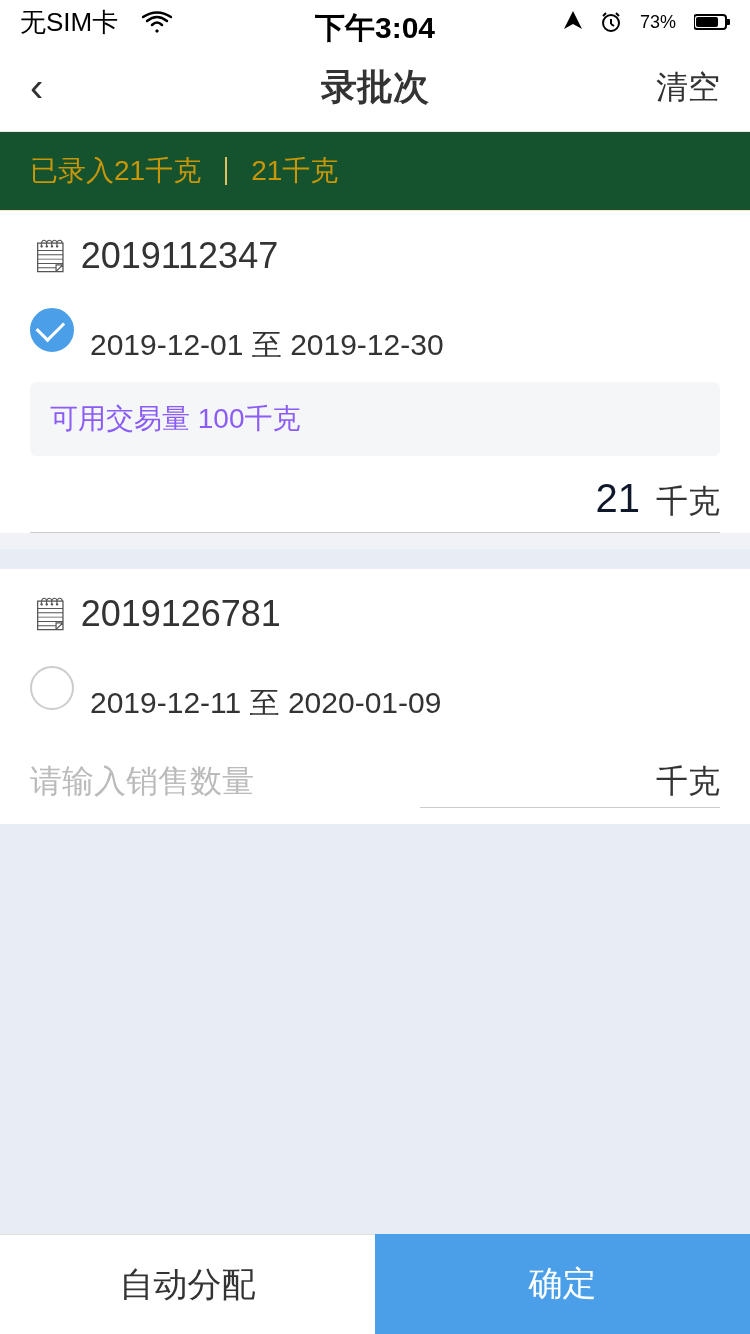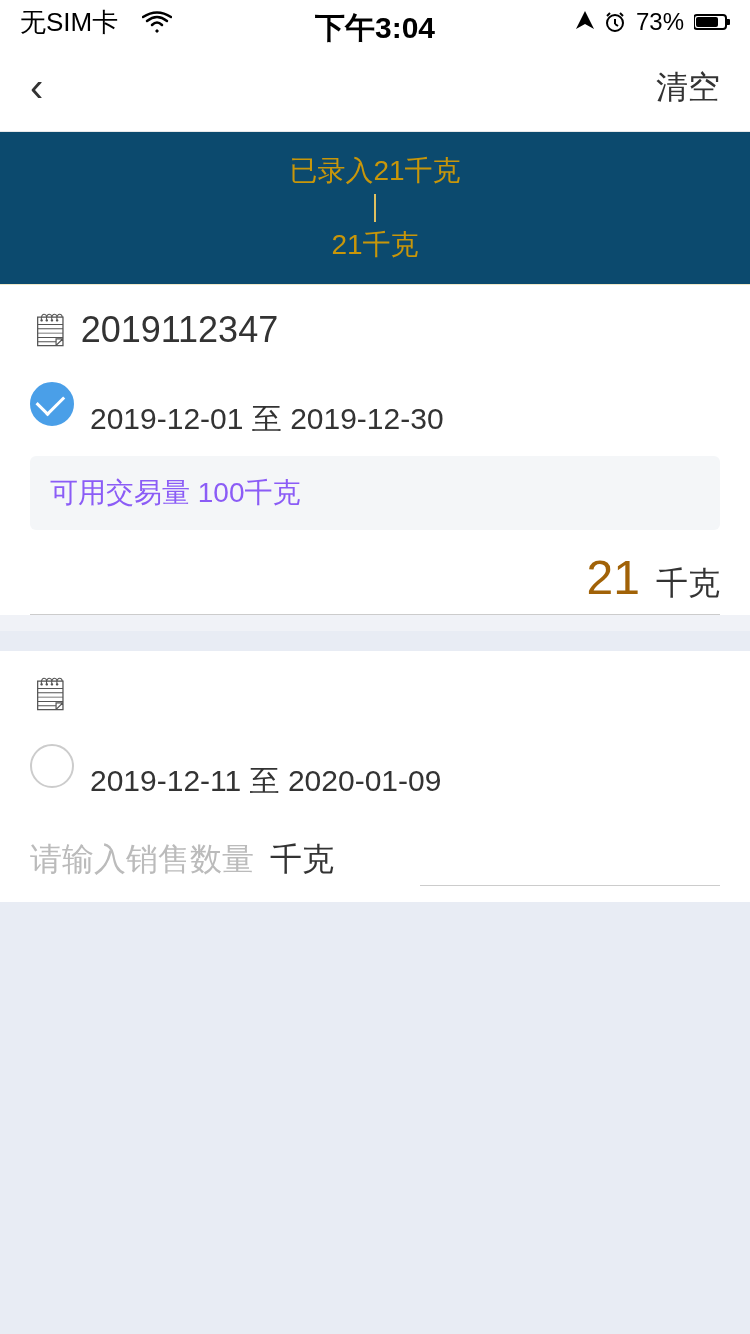--- a/index.html
+++ b/index.html
@@ -37,22 +37,22 @@
       font-weight: 600;
       color: #000;
       position: absolute;
       left: 50%;
       transform: translateX(-50%);
       top: 8px;
     }
     .status-bar-right {
       display: flex;
       align-items: center;
-      gap: 10px;
-      font-size: 24px;
+      gap: 18px;
+      font-size: 18px;
       color: #000;
       text-align: center;
     }
 
     
     .nav-bar {
       width: 750px;
       height: 88px;
       background: #fff;
       display: flex;
@@ -78,27 +78,26 @@
     .nav-clear {
       font-size: 32px;
       color: #333;
       cursor: pointer;
       text-align: right;
     }
 
     
     .summary-banner {
       width: 750px;
-      background: #0c4a6e;
+      background: #14532d;
       padding: 20px 30px;
       display: flex;
       align-items: center;
       gap: 4px;
       border-bottom: 1px solid #f0e8c8;
-      flex-direction: column;
     }
     .summary-text {
       font-size: 28px;
       color: #c8960a;
     }
     .summary-divider {
       width: 2px;
       height: 28px;
       background: #e0c060;
       margin: 0 20px;
@@ -174,41 +173,41 @@
       background: #f4f6f8;
       border-radius: 6px;
       padding: 18px 20px;
       margin: 0 0 0 0;
     }
     .availability-text {
       font-size: 28px;
       color: #8b5cf6;
     }
     .quantity-value {
-      font-size: 48px;
+      font-size: 40px;
       font-weight: 500;
-      color: #a16207;
+      color: #0f172a;
     }
     .quantity-unit {
       font-size: 32px;
       color: #333;
     }
 
     
     .section-separator {
       height: 20px;
       background: #e8ecf4;
       width: 750px;
     }
 
     
     .input-row {
       display: flex;
       align-items: baseline;
-      justify-content: flex-start;
+      justify-content: space-between;
       padding: 20px 30px;
       background: #fff;
       gap: 16px;
       position: relative;
     }
     .input-placeholder {
       font-size: 32px;
       color: #bbb;
     }
     .input-unit {
@@ -308,20 +307,21 @@
     <svg width="36" height="18" viewBox="0 0 36 18">
       <rect x="0" y="2" width="32" height="14" rx="3" ry="3" stroke="#000" stroke-width="2" fill="none"></rect>
       <rect x="32" y="6" width="4" height="6" rx="1" fill="#000"></rect>
       <rect x="2" y="4" width="22" height="10" rx="2" fill="#000"></rect>
     </svg>
   </div>
 </div>
 
 <div class="nav-bar" style="position:relative;">
   <span class="nav-back">‹</span>
+  <span class="nav-title">录批次</span>
   <span class="nav-clear">清空</span>
 </div>
 
 <div class="summary-banner">
   <span class="summary-text">已录入21千克</span>
   <div class="summary-divider"></div>
   <span class="summary-amount">21千克</span>
 </div>
 
 <div class="batch-card">
@@ -347,30 +347,33 @@
     <div class="qty-underline"></div>
   </div>
 </div>
 
 <div class="section-separator"></div>
 
 <div class="batch-card">
   <div class="batch-card-content">
     <div class="batch-id-row">
       <span class="doc-icon">🗒</span>
+      <span class="batch-id-text">2019126781</span>
     </div>
     <div class="batch-date-row">
       <div class="radio-circle"></div>
       <span class="batch-date-text">2019-12-11 至 2020-01-09</span>
     </div>
   </div>
 
   <div class="input-row">
     <span class="input-placeholder">请输入销售数量</span>
     <span class="input-unit">千克</span>
     <div class="input-underline"></div>
   </div>
 </div>
 
 <div class="empty-area" style="height: 440px;"></div>
 
 <div class="bottom-bar">
+  <button class="btn-auto">自动分配</button>
+  <button class="btn-confirm">确定</button>
 </div>
 
 </body></html>

